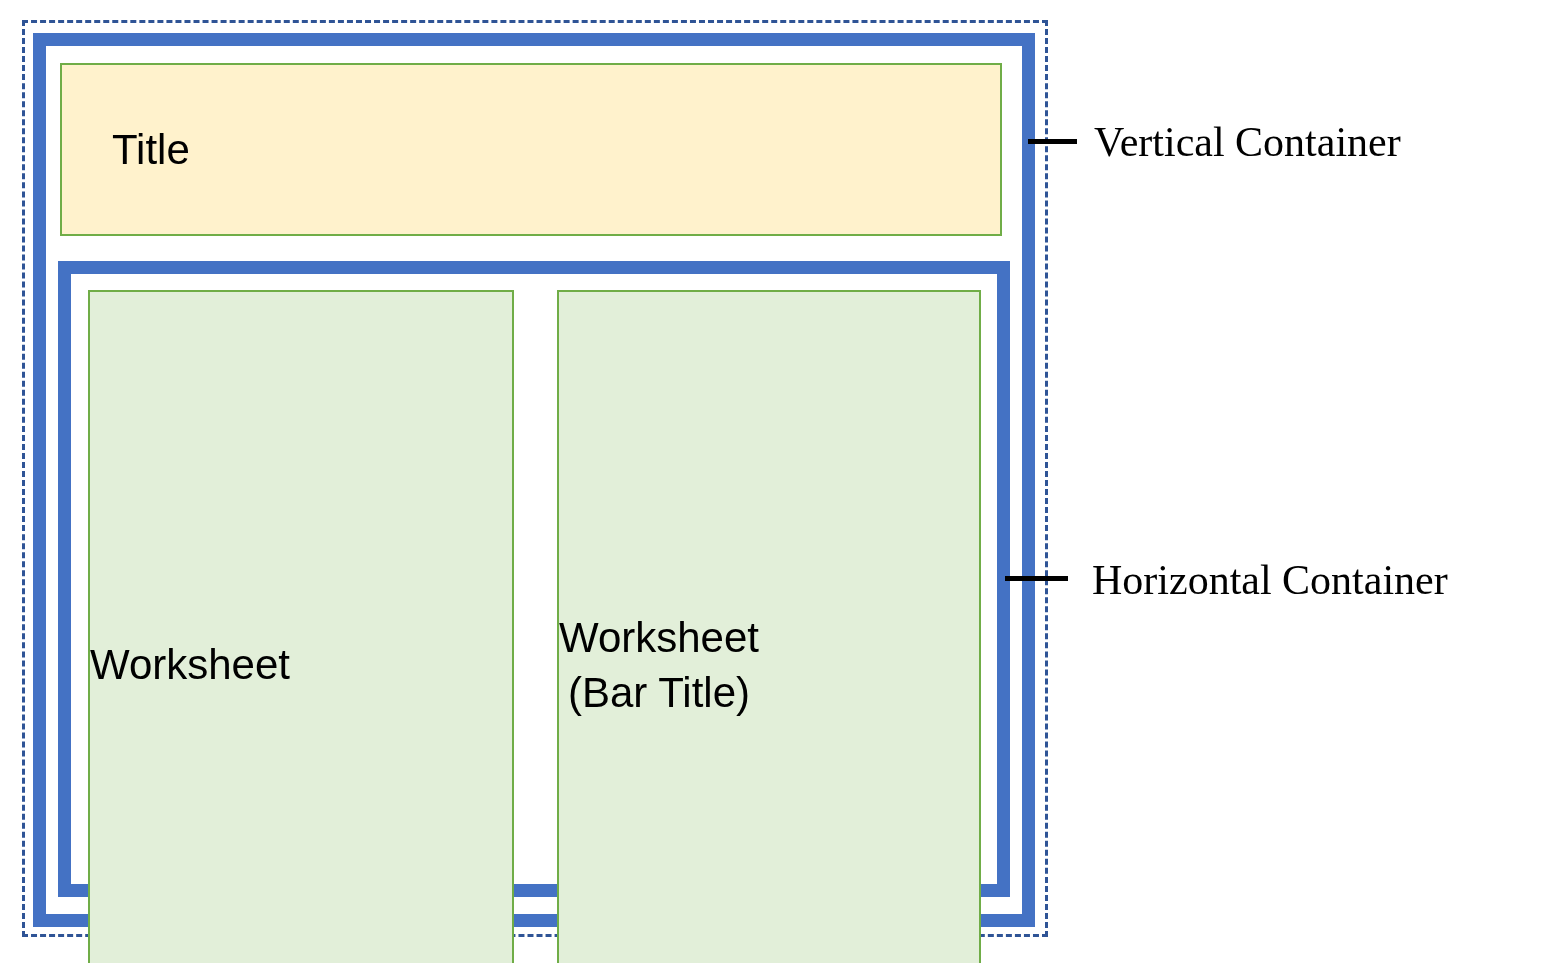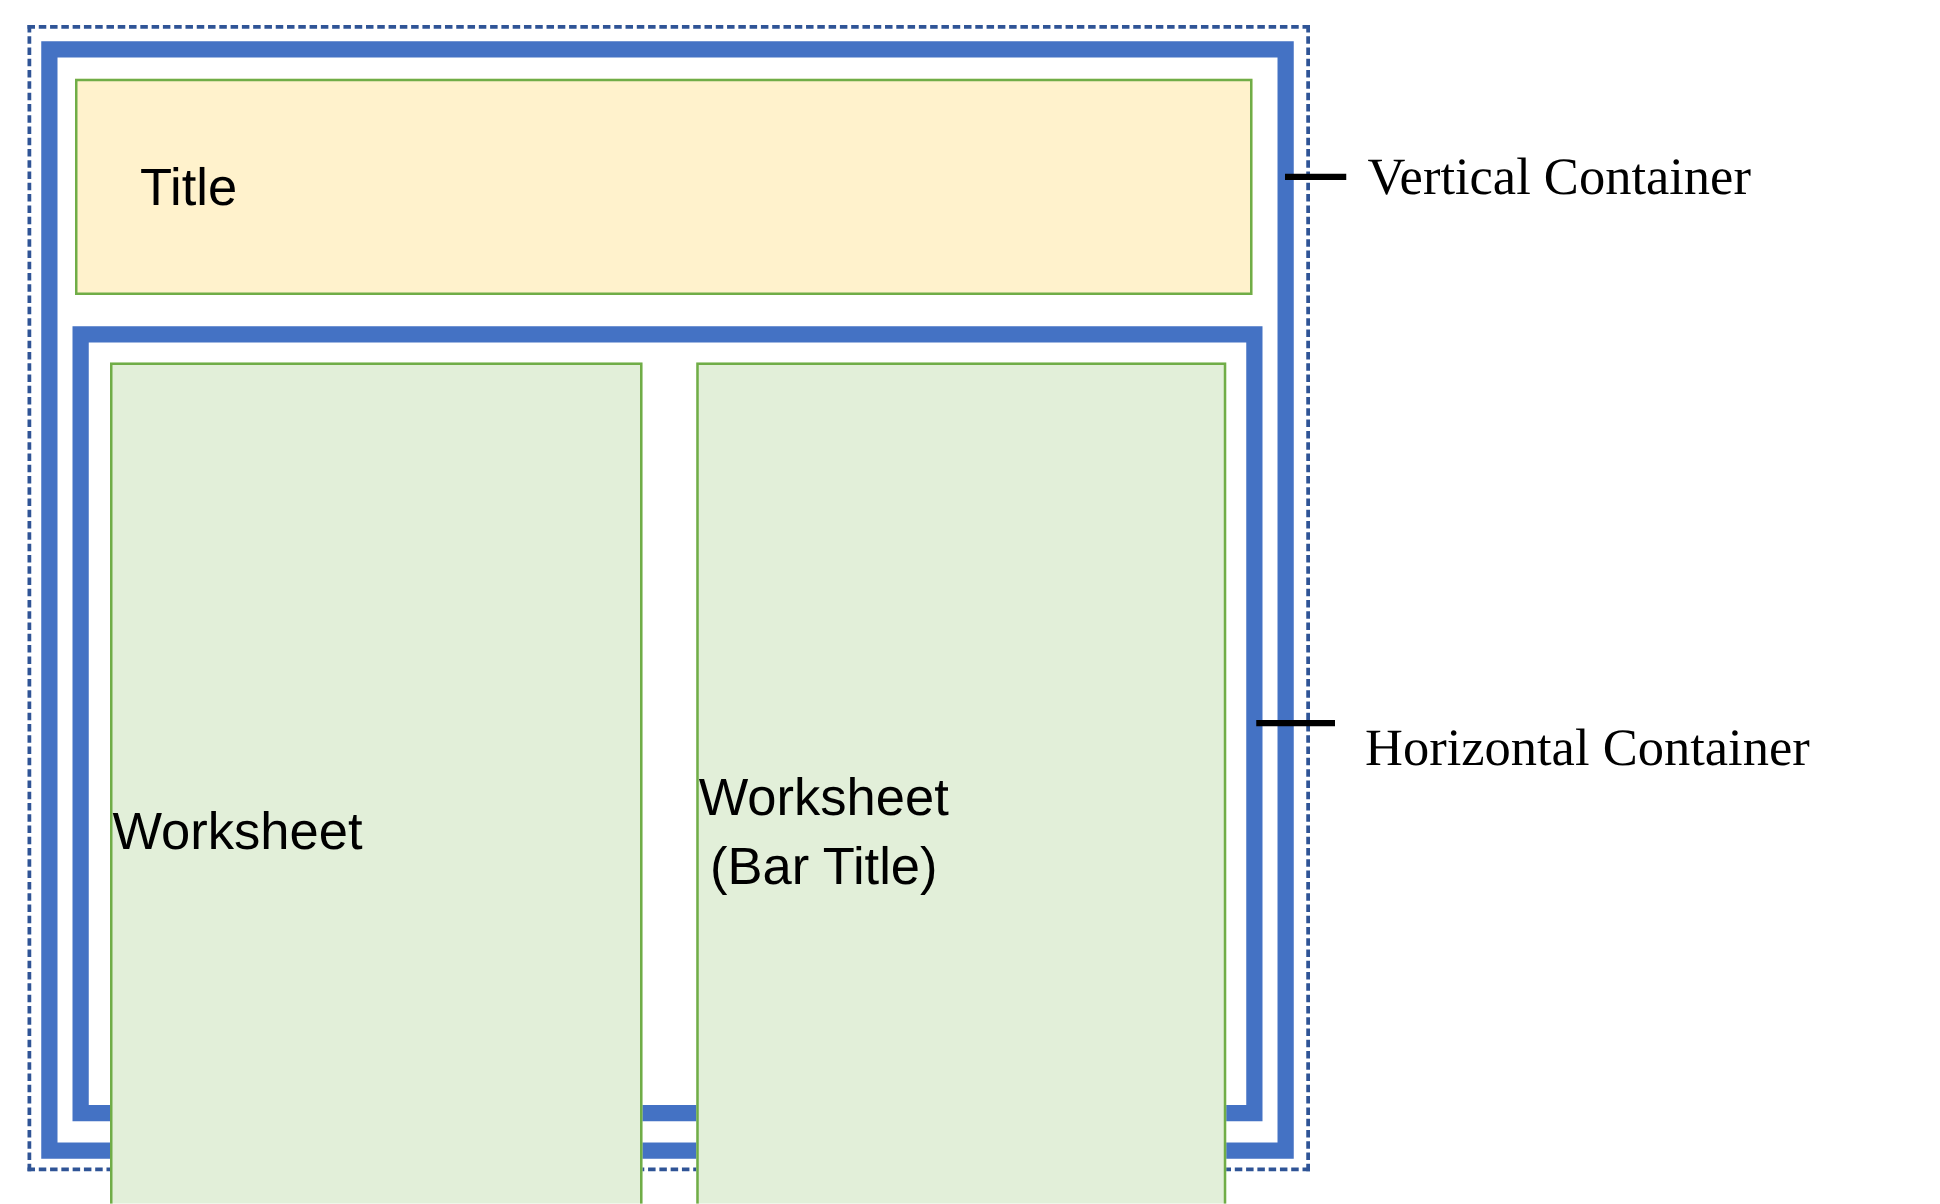--- a/index.html
+++ b/index.html
@@ -75,21 +75,21 @@
   .tick-h { left: 1005px; top: 576px; width: 63px; }
   .callout-label {
     position: absolute;
     font-size: 42px;
     line-height: 46px;
     white-space: nowrap;
     z-index: 6;
     font-family: Liberation Serif, serif;
   }
   .label-v { left: 1094px; top: 119px; }
-  .label-h { left: 1092px; top: 576px; }
+  .label-h { left: 1092px; top: 557px; }
 </style>
 </head>
 <body>
 
 <div class="canvas">
 
   <div class="dashed-boundary"></div>
 
   <div class="v-container"></div>
 

